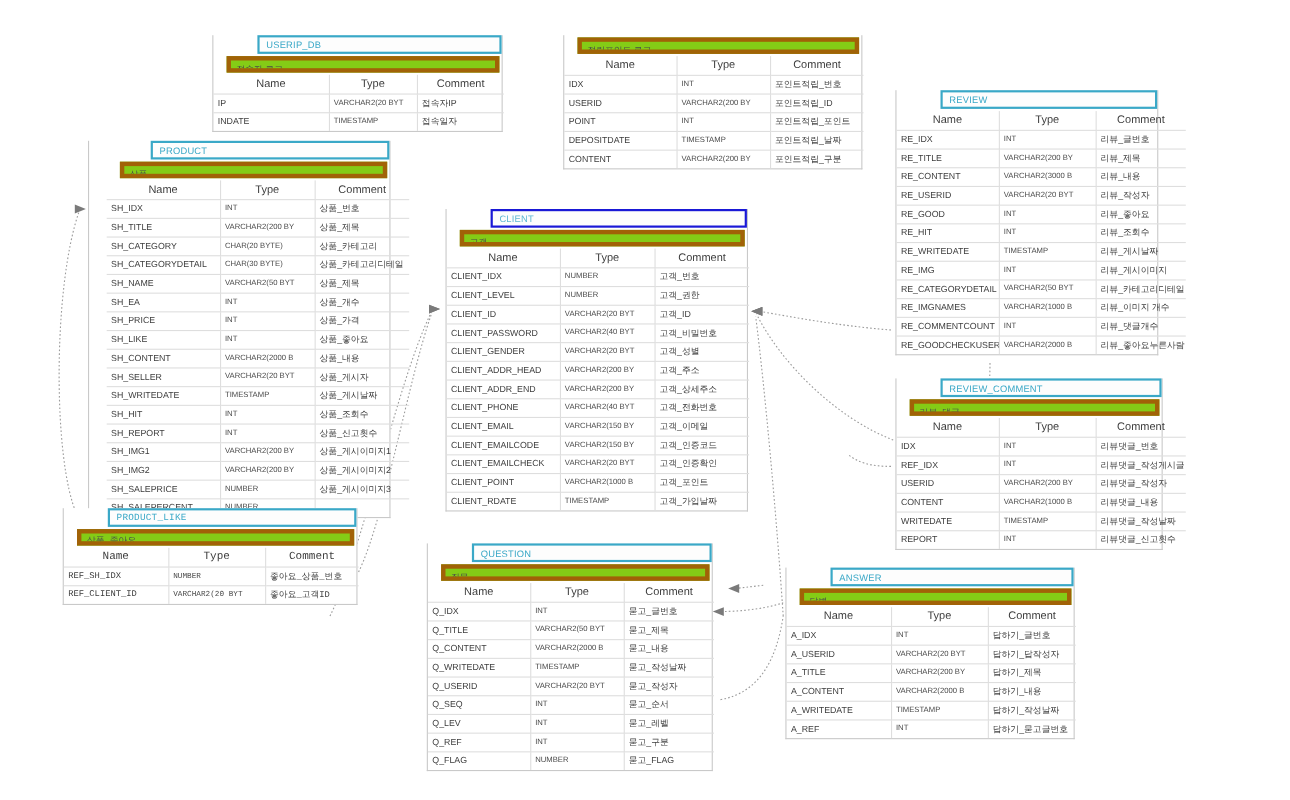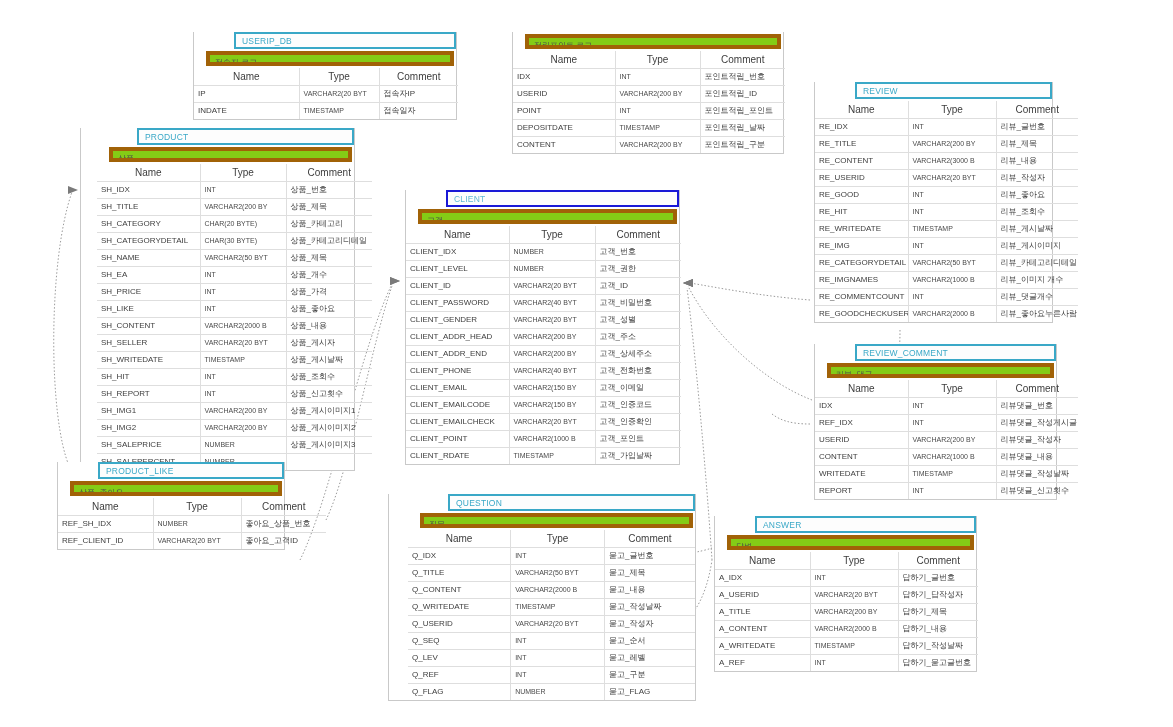--- a/index.html
+++ b/index.html
@@ -502,21 +502,21 @@
               <td class="c-comment">리뷰댓글_작성날짜</td>
             </tr>
             <tr>
               <td class="c-name">REPORT</td>
               <td class="c-type">INT</td>
               <td class="c-comment">리뷰댓글_신고횟수</td>
             </tr>
           </tbody>
         </table>
       </div>
-      <div class="entity" style="left: 57px; top: 462px; width: 228px;">
+      <div class="entity" style="left: 57px; top: 462px; width: 268px; font-family: Liberation Mono, monospace;">
         <div class="ent-header">PRODUCT_LIKE</div>
         <div class="ent-sub">상품_좋아요</div>
         <table class="cols">
           <colgroup>
             <col style="width: 95px;">
             <col style="width: 88px;">
             <col style="width: 85px;">
           </colgroup>
           <thead>
             <tr>
@@ -532,21 +532,21 @@
               <td class="c-comment">좋아요_상품_번호</td>
             </tr>
             <tr>
               <td class="c-name">REF_CLIENT_ID</td>
               <td class="c-type">VARCHAR2(20 BYT</td>
               <td class="c-comment">좋아요_고객ID</td>
             </tr>
           </tbody>
         </table>
       </div>
-      <div class="entity" style="left: 388px; top: 494px; width: 308px; padding-left: 19px;">
+      <div class="entity" style="left: 388px; top: 494px; width: 260px;">
         <div class="ent-header">QUESTION</div>
         <div class="ent-sub">질문</div>
         <table class="cols">
           <colgroup>
             <col style="width: 93px;">
             <col style="width: 85px;">
             <col style="width: 82px;">
           </colgroup>
           <thead>
             <tr>

